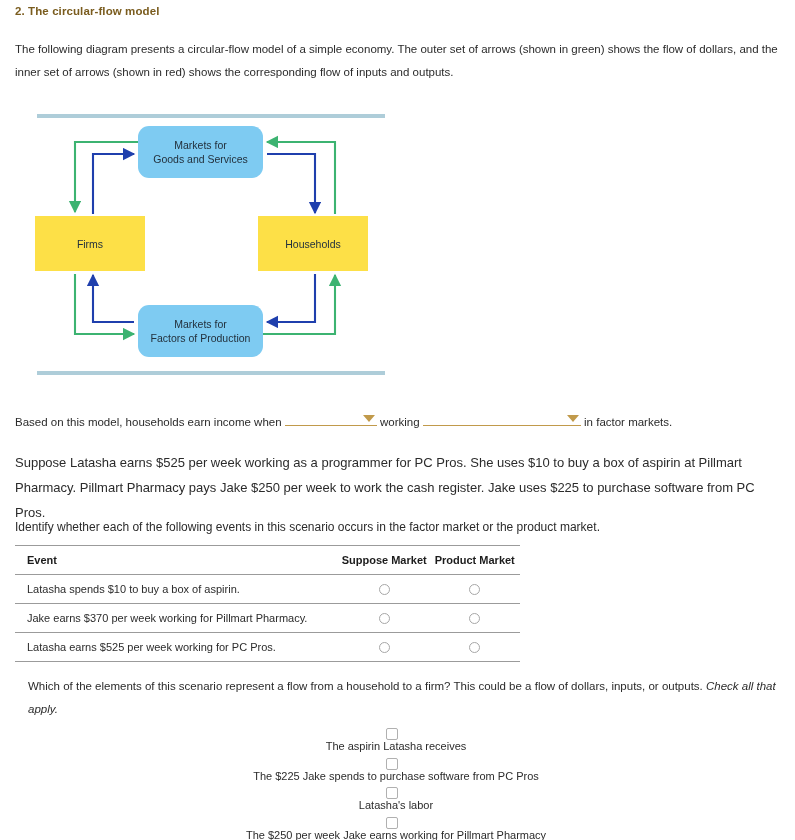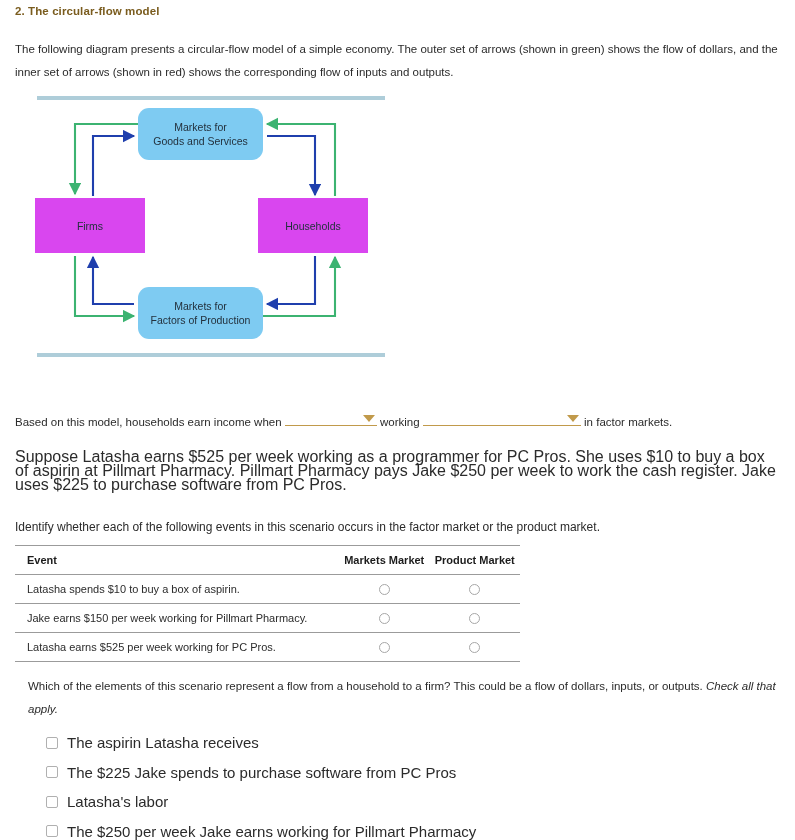--- a/index.html
+++ b/index.html
@@ -42,21 +42,21 @@
     width: 765px;
     line-height: 23px;
     font-size: 11.5px;
     color: #2b2b2b;
   }
 
   
   .diagram {
     position: absolute;
     left: 15px;
-    top: 88px;
+    top: 106px;
     width: 380px;
     height: 280px;
   }
   .rule {
     position: absolute;
     left: 22px;
     width: 348px;
     height: 4px;
     background: #aecdd9;
   }
@@ -72,21 +72,21 @@
     font-size: 10.5px;
     line-height: 14px;
     color: #23313d;
     box-sizing: border-box;
   }
   .node-market {
     background: #7ecbf2;
     border-radius: 11px;
   }
   .node-agent {
-    background: #d946ef;
+    background: #fde047;
     border-radius: 0;
   }
   .node-goods   { left: 123px; top: 20px;  width: 125px; height: 52px; }
   .node-factors { left: 123px; top: 199px; width: 125px; height: 52px; }
   .node-firms   { left: 20px;  top: 110px; width: 110px; height: 55px; }
   .node-house   { left: 243px; top: 110px; width: 110px; height: 55px; }
 
   .arrows {
     position: absolute;
     left: 0; top: 0;
@@ -122,22 +122,22 @@
     border-right: 6px solid transparent;
     border-top: 7px solid #c19a4b;
   }
 
   
   .scenario {
     position: absolute;
     left: 15px;
     top: 450px;
     width: 765px;
-    line-height: 14px;
-    font-size: 16px;
+    line-height: 25px;
+    font-size: 13px;
   }
   .identify {
     position: absolute;
     left: 15px;
     top: 520px;
     width: 765px;
     font-size: 12px;
   }
 
   
@@ -192,21 +192,22 @@
   .options {
     position: absolute;
     left: 46px;
     top: 728px;
     width: 700px;
   }
   .opt-row {
     display: flex;
     align-items: center;
     height: 29.5px;
-    font-size: 15px;
+    font-size: 11px;
+    flex-direction: column;
   }
   .checkbox {
     width: 10px;
     height: 10px;
     border: 1px solid #b0b0b0;
     border-radius: 2px;
     background: #fff;
     margin-right: 9px;
     flex: 0 0 auto;
   }
@@ -294,36 +295,36 @@
   </div>
 
   <div class="scenario">Suppose Latasha earns $525 per week working as a programmer for PC Pros. She uses $10 to buy a box of aspirin at Pillmart Pharmacy. Pillmart Pharmacy pays Jake $250 per week to work the cash register. Jake uses $225 to purchase software from PC Pros.</div>
   <div class="identify">Identify whether each of the following events in this scenario occurs in the factor market or the product market.</div>
 
   <div class="tbl-wrap">
     <table class="market-table">
       <thead>
         <tr>
           <th class="th-event">Event</th>
-          <th class="th-fm">Markets Market</th>
+          <th class="th-fm">Suppose Market</th>
           <th class="th-pm">Product Market</th>
         </tr>
       </thead>
       <tbody>
         <tr>
           <td class="td-event">Latasha spends $10 to buy a box of aspirin.</td>
           <td class="td-radio">
             <span class="radio"></span>
           </td>
           <td class="td-radio">
             <span class="radio"></span>
           </td>
         </tr>
         <tr>
-          <td class="td-event">Jake earns $150 per week working for Pillmart Pharmacy.</td>
+          <td class="td-event">Jake earns $370 per week working for Pillmart Pharmacy.</td>
           <td class="td-radio">
             <span class="radio"></span>
           </td>
           <td class="td-radio">
             <span class="radio"></span>
           </td>
         </tr>
         <tr>
           <td class="td-event">Latasha earns $525 per week working for PC Pros.</td>
           <td class="td-radio">

